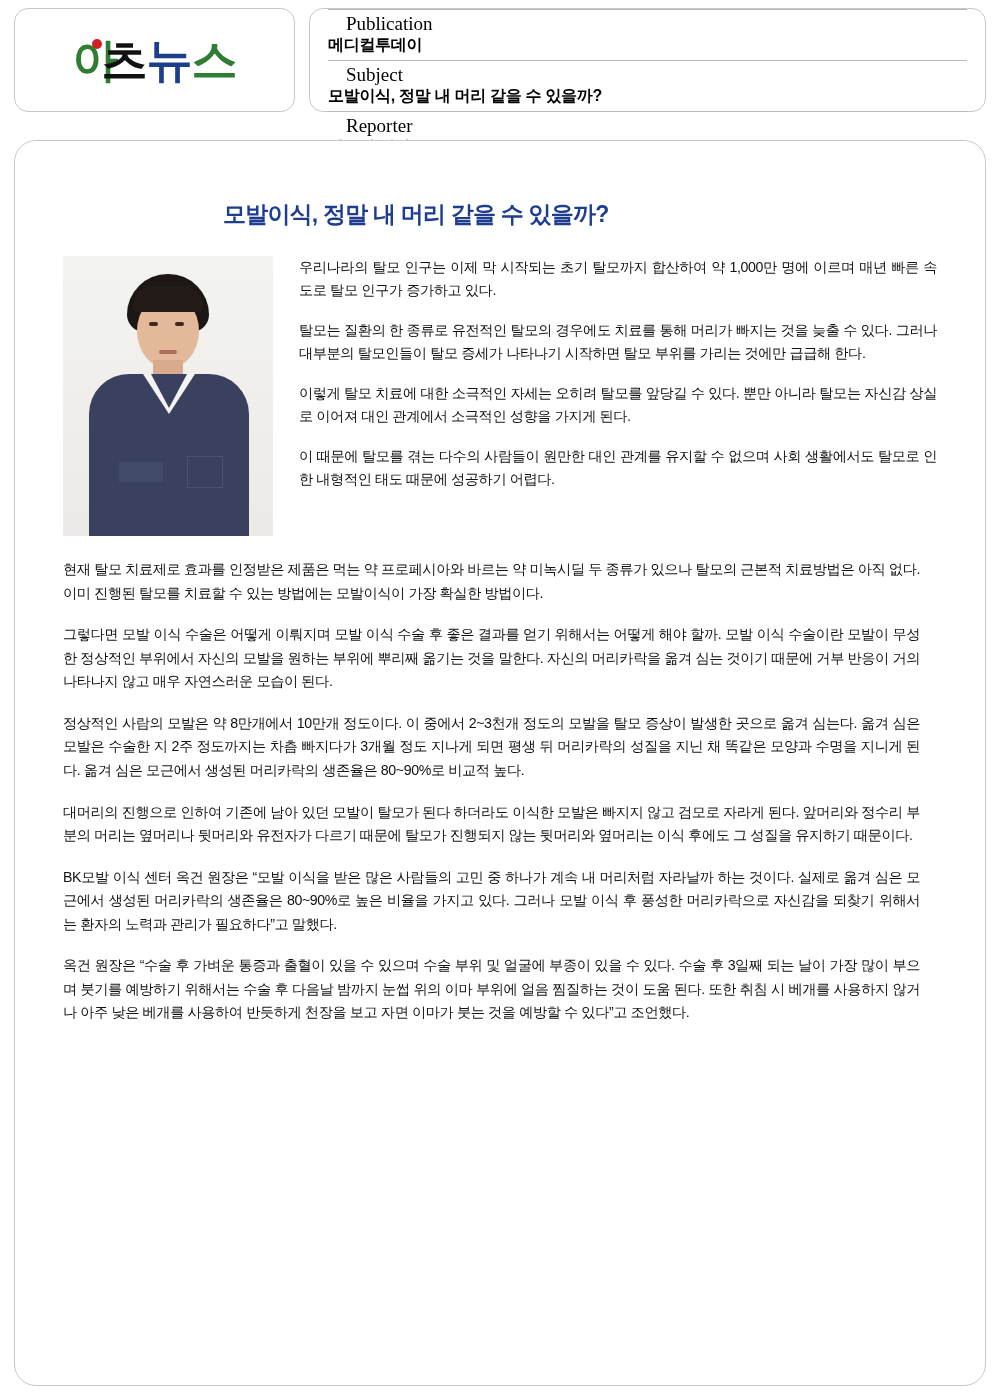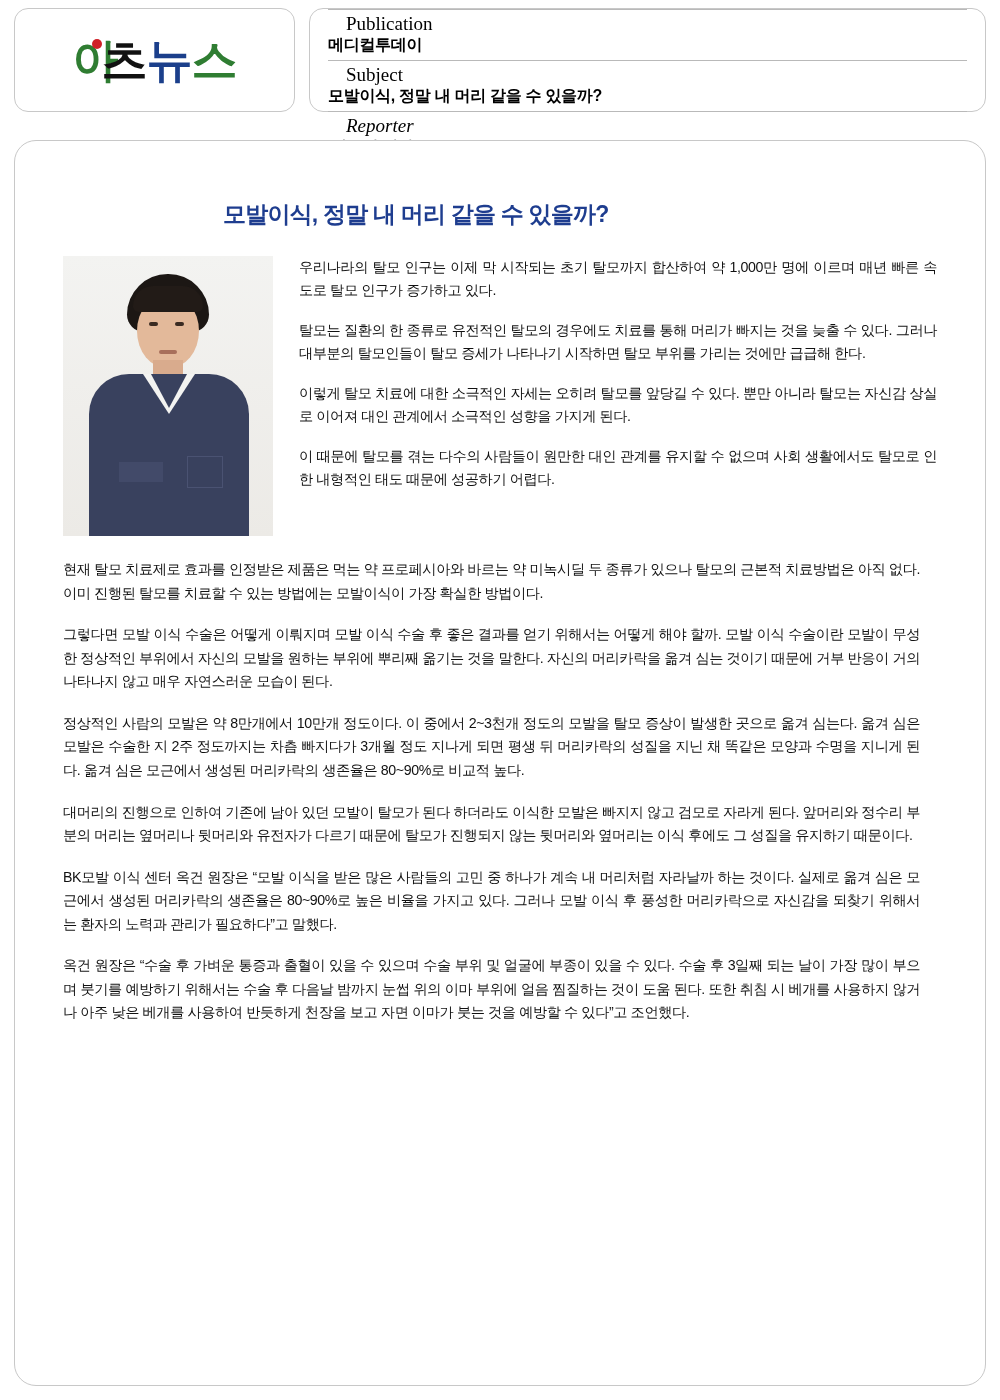--- a/index.html
+++ b/index.html
@@ -69,21 +69,21 @@
     flex-direction: column;
     justify-content: center;
   }
   .meta-row {
     display: flex;
     align-items: baseline;
     border-bottom: 1px solid #b9b9b9;
     padding: 3px 0 4px 0;
     flex-direction: column;
   }
-  .meta-row:last-child { border-bottom: none; font-style: italic; }
+  .meta-row:last-child { border-bottom: none; }
   .meta-label {
     width: 160px;
     font-family: "Liberation Serif", serif;
     font-size: 19px;
     color: #000000;
     padding-left: 18px;
     box-sizing: border-box;
   }
   .meta-value {
     font-size: 16px;

